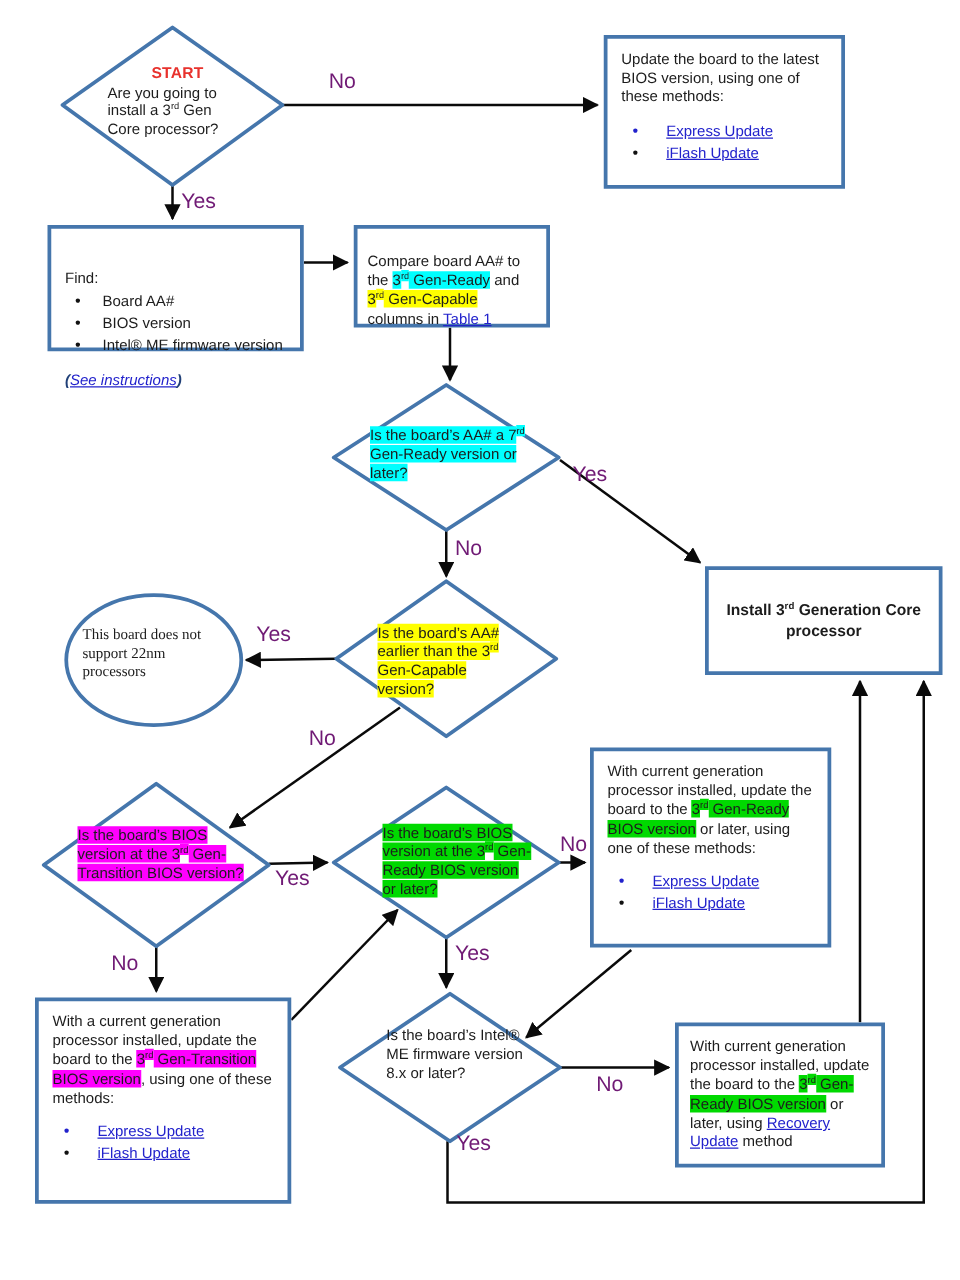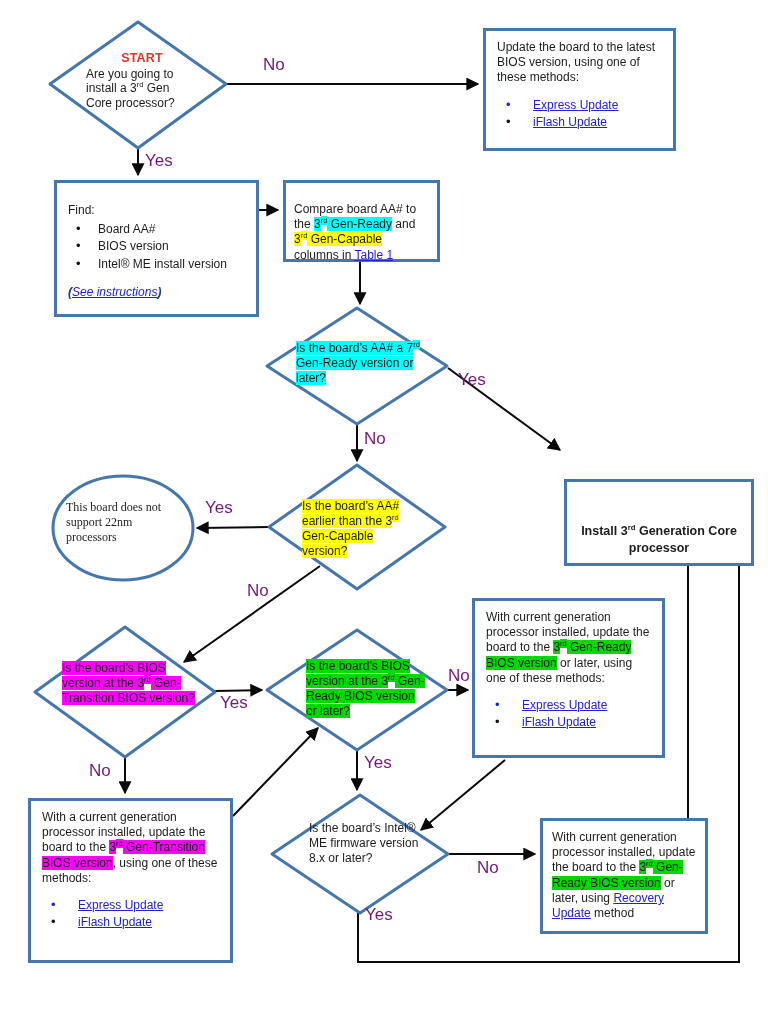--- a/index.html
+++ b/index.html
@@ -9,22 +9,22 @@
   }
   svg.wires{position:absolute;left:0;top:0;z-index:1;}
   .node{position:absolute;box-sizing:border-box;z-index:2;}
   .rect{border:3px solid #4576ac;background:#fff;padding:9px 11px;font-size:12px;line-height:1.27;}
   .dtext{position:absolute;z-index:3;font-size:12px;line-height:1.24;}
   .etext{position:absolute;z-index:3;font-size:12px;line-height:1.24;font-family:Liberation Serif, serif;}
   .label{position:absolute;z-index:3;font-size:17px;color:#701a75;}
   sup{font-size:0.62em;vertical-align:super;line-height:0;}
   .link{color:#2222cc;text-decoration:underline;cursor:pointer;margin-top:48px;}
   .title-start{font-weight:bold;text-align:center;font-size:12.5px;letter-spacing:.2px;}
-  .center-bold{display:flex;align-items:flex-end;justify-content:center;text-align:center;
-    font-size:12.5px;line-height:1.35;padding:6px 10px;margin-top:26px;}
+  .center-bold{display:flex;align-items:center;justify-content:center;text-align:center;
+    font-size:12.5px;line-height:1.35;padding:6px 10px;}
   ul.blist{list-style:none;margin:12px 0 0 0;padding:0;}
   ul.blist li{position:relative;padding-left:36px;margin:2px 0;}
   ul.blist .bullet{position:absolute;left:9px;top:-1px;font-size:13px;}
   .bullet.blue{color:#2222cc;}
   .bullet.black{color:#111;}
   ul.find-list{list-style:none;margin:4px 0 0 0;padding:0;}
   ul.find-list li{position:relative;padding-left:30px;margin:2px 0;}
   ul.find-list .bullet{position:absolute;left:8px;top:-1px;font-size:13px;color:#111;}
   .see{margin-top:13px;font-style:italic;}
   .paren{color:#1f3f77;font-weight:bold;}
@@ -77,34 +77,34 @@
       <span class="bullet blue">•</span>
       <span class="link">Express Update</span>
     </li>
     <li>
       <span class="bullet black">•</span>
       <span class="link">iFlash Update</span>
     </li>
   </ul>
 </div>
 
-<div class="node rect" style="left:54px;top:180px;width:205px;height:137px;padding-top:20px">
+<div class="node rect" style="left:38px;top:180px;width:205px;height:101px;padding-top:32px">
   <div>Find:</div>
   <ul class="find-list">
     <li>
       <span class="bullet">•</span>
       <span>Board AA#</span>
     </li>
     <li>
       <span class="bullet">•</span>
       <span>BIOS version</span>
     </li>
     <li>
       <span class="bullet">•</span>
-      <span>Intel® ME install version</span>
+      <span>Intel® ME firmware version</span>
     </li>
   </ul>
   <div class="see">
     <span class="paren">(</span><span class="link" style="font-style:italic">See instructions</span><span class="paren">)</span>
   </div>
 </div>
 
 <div class="node rect" style="left:283px;top:180px;width:157px;height:82px;padding:19px 8px">
   <div><span>Compare board AA# to the </span><span style="background-color: rgb(0, 255, 255);">3</span><sup style="background-color: rgb(0, 255, 255);">rd</sup><span style="background-color: rgb(0, 255, 255);"> Gen-Ready</span><span> and </span><span style="background-color: rgb(255, 255, 0);">3</span><sup style="background-color: rgb(255, 255, 0);">rd</sup><span style="background-color: rgb(255, 255, 0);"> Gen-Capable</span><span> columns in </span><span class="link">Table 1</span></div>
 </div>

